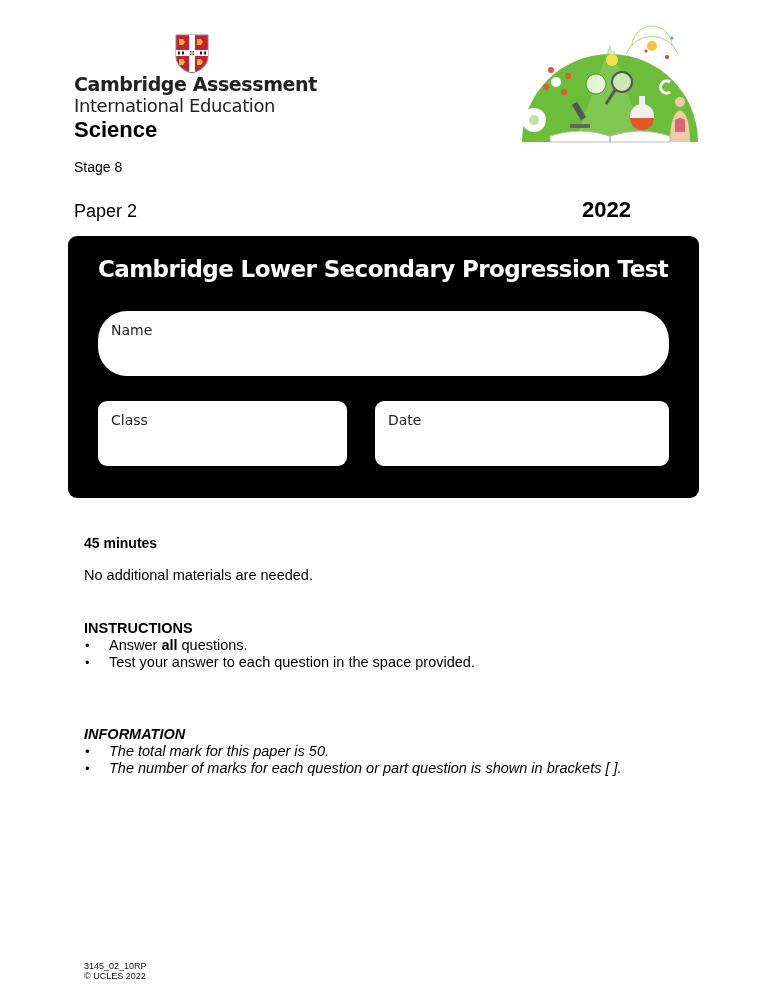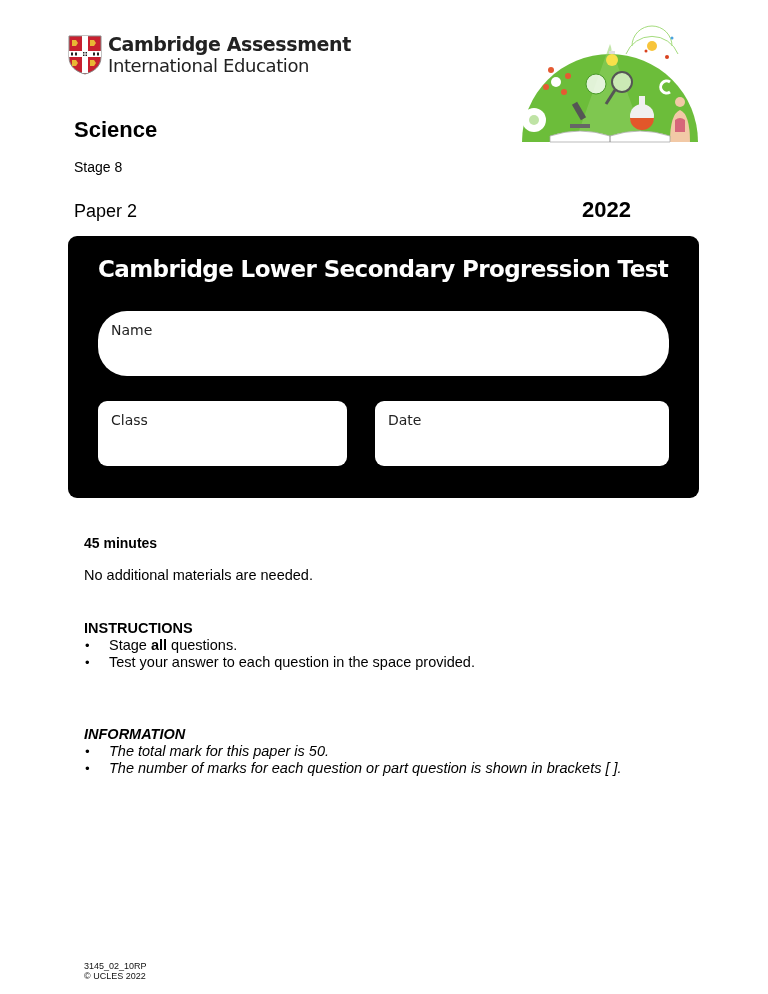--- a/index.html
+++ b/index.html
@@ -1,21 +1,21 @@
 <!DOCTYPE html>
 <html><head>
 <meta charset="utf-8">
 <style>
   html, body { margin: 0; padding: 0; background: #ffffff; }
   body { width: 768px; height: 994px; position: relative; overflow: hidden;
          font-family: "Liberation Sans", sans-serif; color: #000; }
   .abs { position: absolute; }
 
   
-  .logo { left: 68px; top: 34px; display: flex; align-items: center; }
+  .logo { left: 68px; top: 34px; display: flex; align-items: center; flex-direction: column; }
   .crest { width: 34px; height: 40px; }
   .logo-text { margin-left: 6px; font-family: "DejaVu Sans", sans-serif; color: #222; line-height: 21px; }
   .logo-line1 { font-size: 19px; font-weight: bold; letter-spacing: -0.4px; }
   .logo-line2 { font-size: 18px; letter-spacing: -0.4px; }
 
   .hero { left: 520px; top: 24px; width: 180px; height: 120px; }
 
   .subject { left: 74px; top: 117px; font-size: 22px; font-weight: bold; }
   .stage { left: 74px; top: 159px; font-size: 14px; }
   .paper { left: 74px; top: 201px; font-size: 18px; }
@@ -140,21 +140,21 @@
     <span class="field-label">Date</span>
   </div>
 </div>
 
 <div class="abs duration">45 minutes</div>
 <div class="abs materials">No additional materials are needed.</div>
 
 <div class="abs section instructions">
   <h3>INSTRUCTIONS</h3>
   <ul>
-    <li><span>Stage </span><b>all</b><span> questions.</span></li>
+    <li><span>Answer </span><b>all</b><span> questions.</span></li>
     <li>Test your answer to each question in the space provided.</li>
   </ul>
 </div>
 
 <div class="abs section information">
   <h3>INFORMATION</h3>
   <ul>
     <li>The total mark for this paper is 50.</li>
     <li>The number of marks for each question or part question is shown in brackets [ ].</li>
   </ul>

